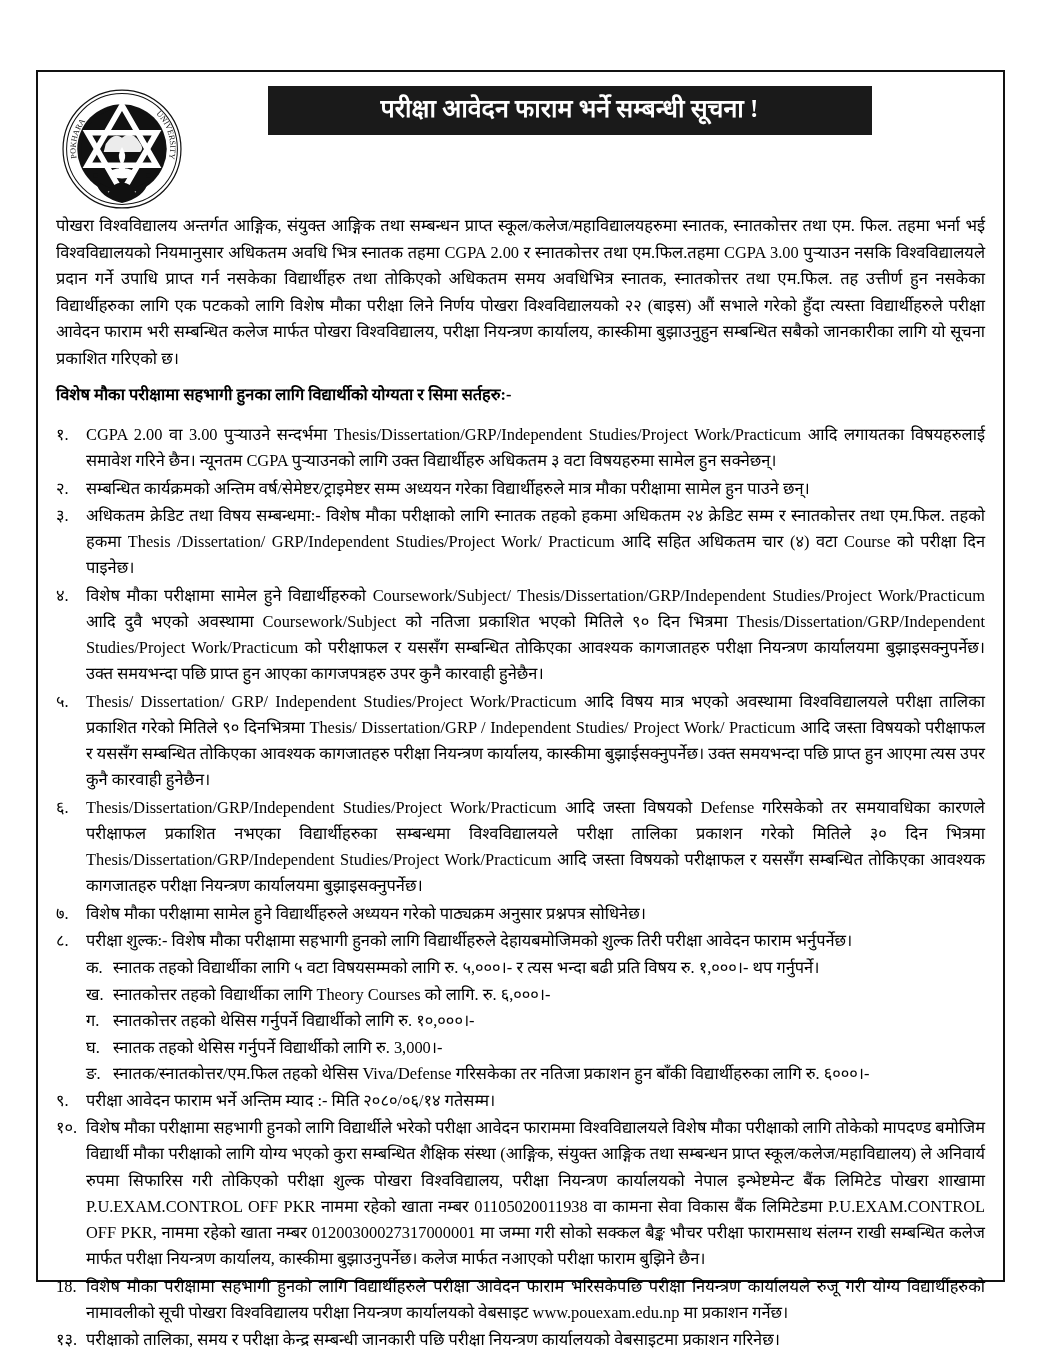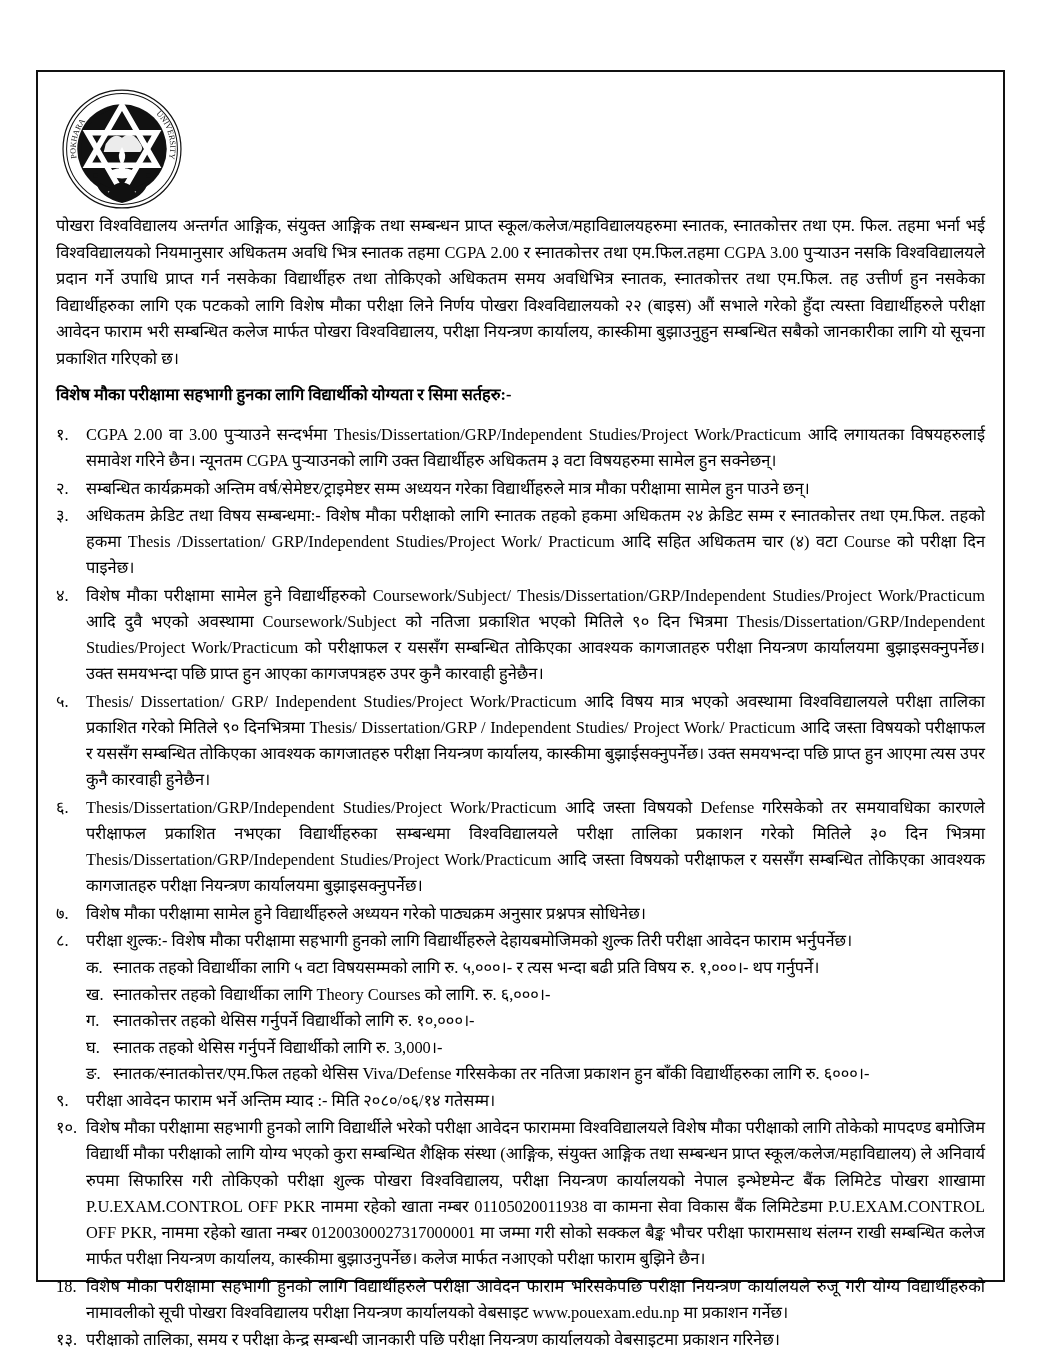--- a/index.html
+++ b/index.html
@@ -204,20 +204,21 @@
             <text font-family="Liberation Serif, serif" font-size="8" fill="#111111">
               <textPath href="#arcR" startOffset="4%">UNIVERSITY</textPath>
             </text>
             <text font-family="Liberation Serif, serif" font-size="8" fill="#111111">
               <textPath href="#arcL" startOffset="6%">POKHARA</textPath>
             </text>
           </svg>
         </div>
 
         <div class="header-text">
+          <div class="banner">परीक्षा आवेदन फाराम भर्ने सम्बन्धी सूचना !</div>
         </div>
       </div>
 
       <div class="intro">पोखरा विश्वविद्यालय अन्तर्गत आङ्गिक, संयुक्त आङ्गिक तथा सम्बन्धन प्राप्त स्कूल/कलेज/महाविद्यालयहरुमा स्नातक, स्नातकोत्तर तथा एम. फिल. तहमा भर्ना भई विश्वविद्यालयको नियमानुसार अधिकतम अवधि भित्र स्नातक तहमा CGPA 2.00 र स्नातकोत्तर तथा एम.फिल.तहमा CGPA 3.00 पुऱ्याउन नसकि विश्वविद्यालयले प्रदान गर्ने उपाधि प्राप्त गर्न नसकेका विद्यार्थीहरु तथा तोकिएको अधिकतम समय अवधिभित्र स्नातक, स्नातकोत्तर तथा एम.फिल. तह उत्तीर्ण हुन नसकेका विद्यार्थीहरुका लागि एक पटकको लागि विशेष मौका परीक्षा लिने निर्णय पोखरा विश्वविद्यालयको २२ (बाइस) औं सभाले गरेको हुँदा त्यस्ता विद्यार्थीहरुले परीक्षा आवेदन फाराम भरी सम्बन्धित कलेज मार्फत पोखरा विश्वविद्यालय, परीक्षा नियन्त्रण कार्यालय, कास्कीमा बुझाउनुहुन सम्बन्धित सबैको जानकारीका लागि यो सूचना प्रकाशित गरिएको छ।</div>
 
       <div class="section-head">विशेष मौका परीक्षामा सहभागी हुनका लागि विद्यार्थीको योग्यता र सिमा सर्तहरु:-</div>
 
       <ol class="items">
 
         <li class="item">

